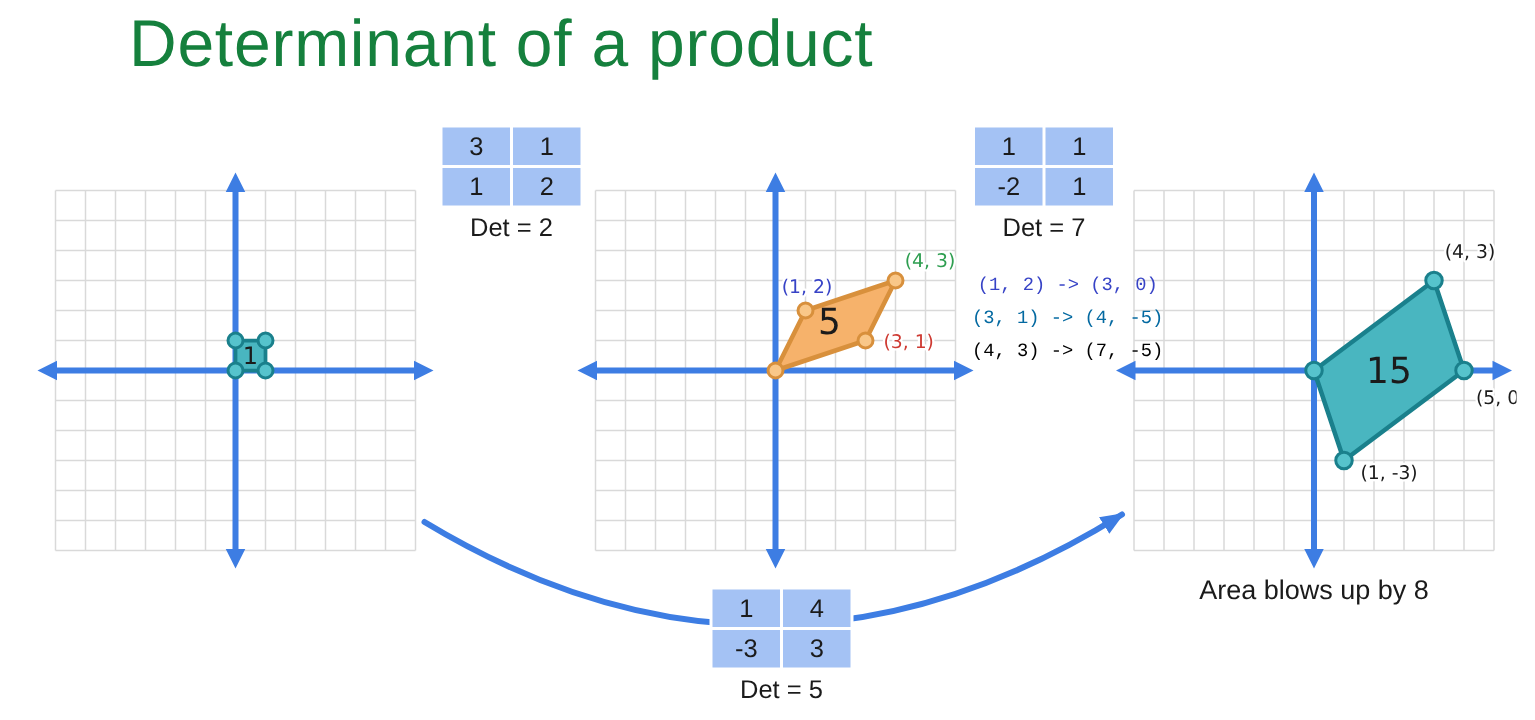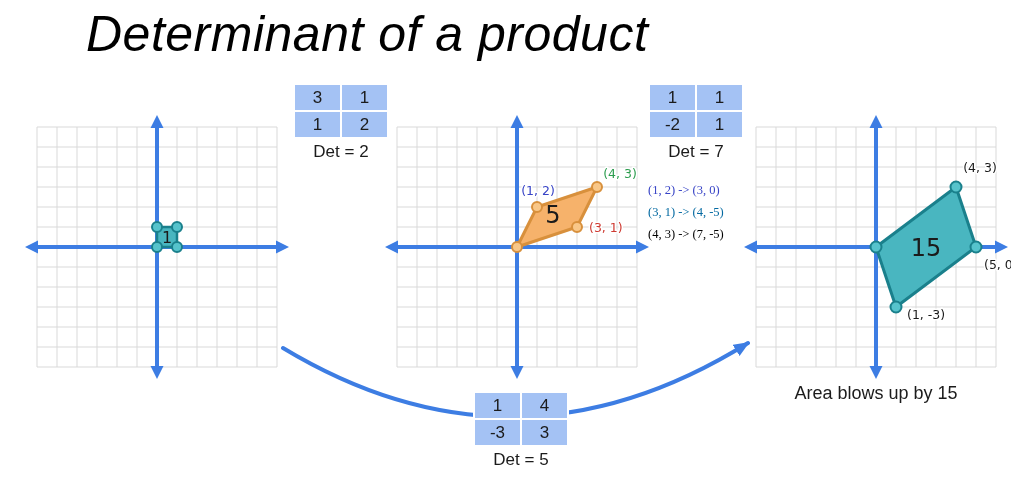--- a/index.html
+++ b/index.html
@@ -1,31 +1,31 @@
 <!DOCTYPE html>
 <html><head>
 <meta charset="utf-8">
 <style>
   html,body{margin:0;padding:0;background:#fff;}
   body{width:1023px;height:480px;position:relative;overflow:hidden;
        font-family:"Liberation Sans",sans-serif;color:#1b1b1b;}
   .stage{position:absolute;inset:0;}
-  .title{position:absolute;left:86px;top:5px;font-size:50px;letter-spacing:.5px;color:#000000;white-space:nowrap;font-style:italic;}
+  .title{position:absolute;left:86px;top:5px;font-size:44px;letter-spacing:.5px;color:#15803d;white-space:nowrap;}
   .panel{position:absolute;top:112px;width:270px;height:270px;}
   #panel-0{left:22px;} #panel-1{left:382px;} #panel-2{left:741px;}
   .curve-svg{position:absolute;left:270px;top:333px;width:495px;height:145px;}
   .matrix{position:absolute;width:92px;text-align:center;}
   #matrix-a{left:295px;top:85px;} #matrix-b{left:650px;top:85px;}
   #matrix-product{left:473px;top:391px;background:#fff;padding:2px;width:92px;}
   .cells{display:grid;grid-template-columns:45px 45px;gap:2px;}
   .cell{height:25px;background:#A4C2F4;display:flex;align-items:center;justify-content:center;
         font-size:17px;color:#1b1b1b;}
   .det{margin-top:5px;font-size:17px;white-space:nowrap;}
   .mapping-block{position:absolute;left:648px;top:179px;}
-  .mapline{font-family:Liberation Serif, serif;font-size:12.5px;line-height:22px;white-space:nowrap;}
+  .mapline{font-family:Liberation Mono, monospace;font-size:12.5px;line-height:22px;white-space:nowrap;text-align:center;}
   .caption{position:absolute;left:741px;top:383px;width:270px;text-align:center;font-size:18px;}
   svg text{font-family:"DejaVu Sans",sans-serif;}
   .halo{paint-order:stroke;stroke:#ffffff;stroke-width:3px;stroke-linejoin:round;}
 </style>
 </head>
 <body>
 
 <div class="stage">
 
   <div class="title">Determinant of a product</div>
@@ -195,15 +195,15 @@
     </div>
     <div class="det">Det = 5</div>
   </div>
 
   <div class="mapping-block">
     <div class="mapline" style="color: rgb(55, 67, 198);">(1, 2) -&gt; (3, 0)</div>
     <div class="mapline" style="color: #0369a1;">(3, 1) -&gt; (4, -5)</div>
     <div class="mapline" style="color: #000000;">(4, 3) -&gt; (7, -5)</div>
   </div>
 
-  <div class="caption">Area blows up by 15</div>
+  <div class="caption">Area blows up by 8</div>
 
 </div>
 
 </body></html>

